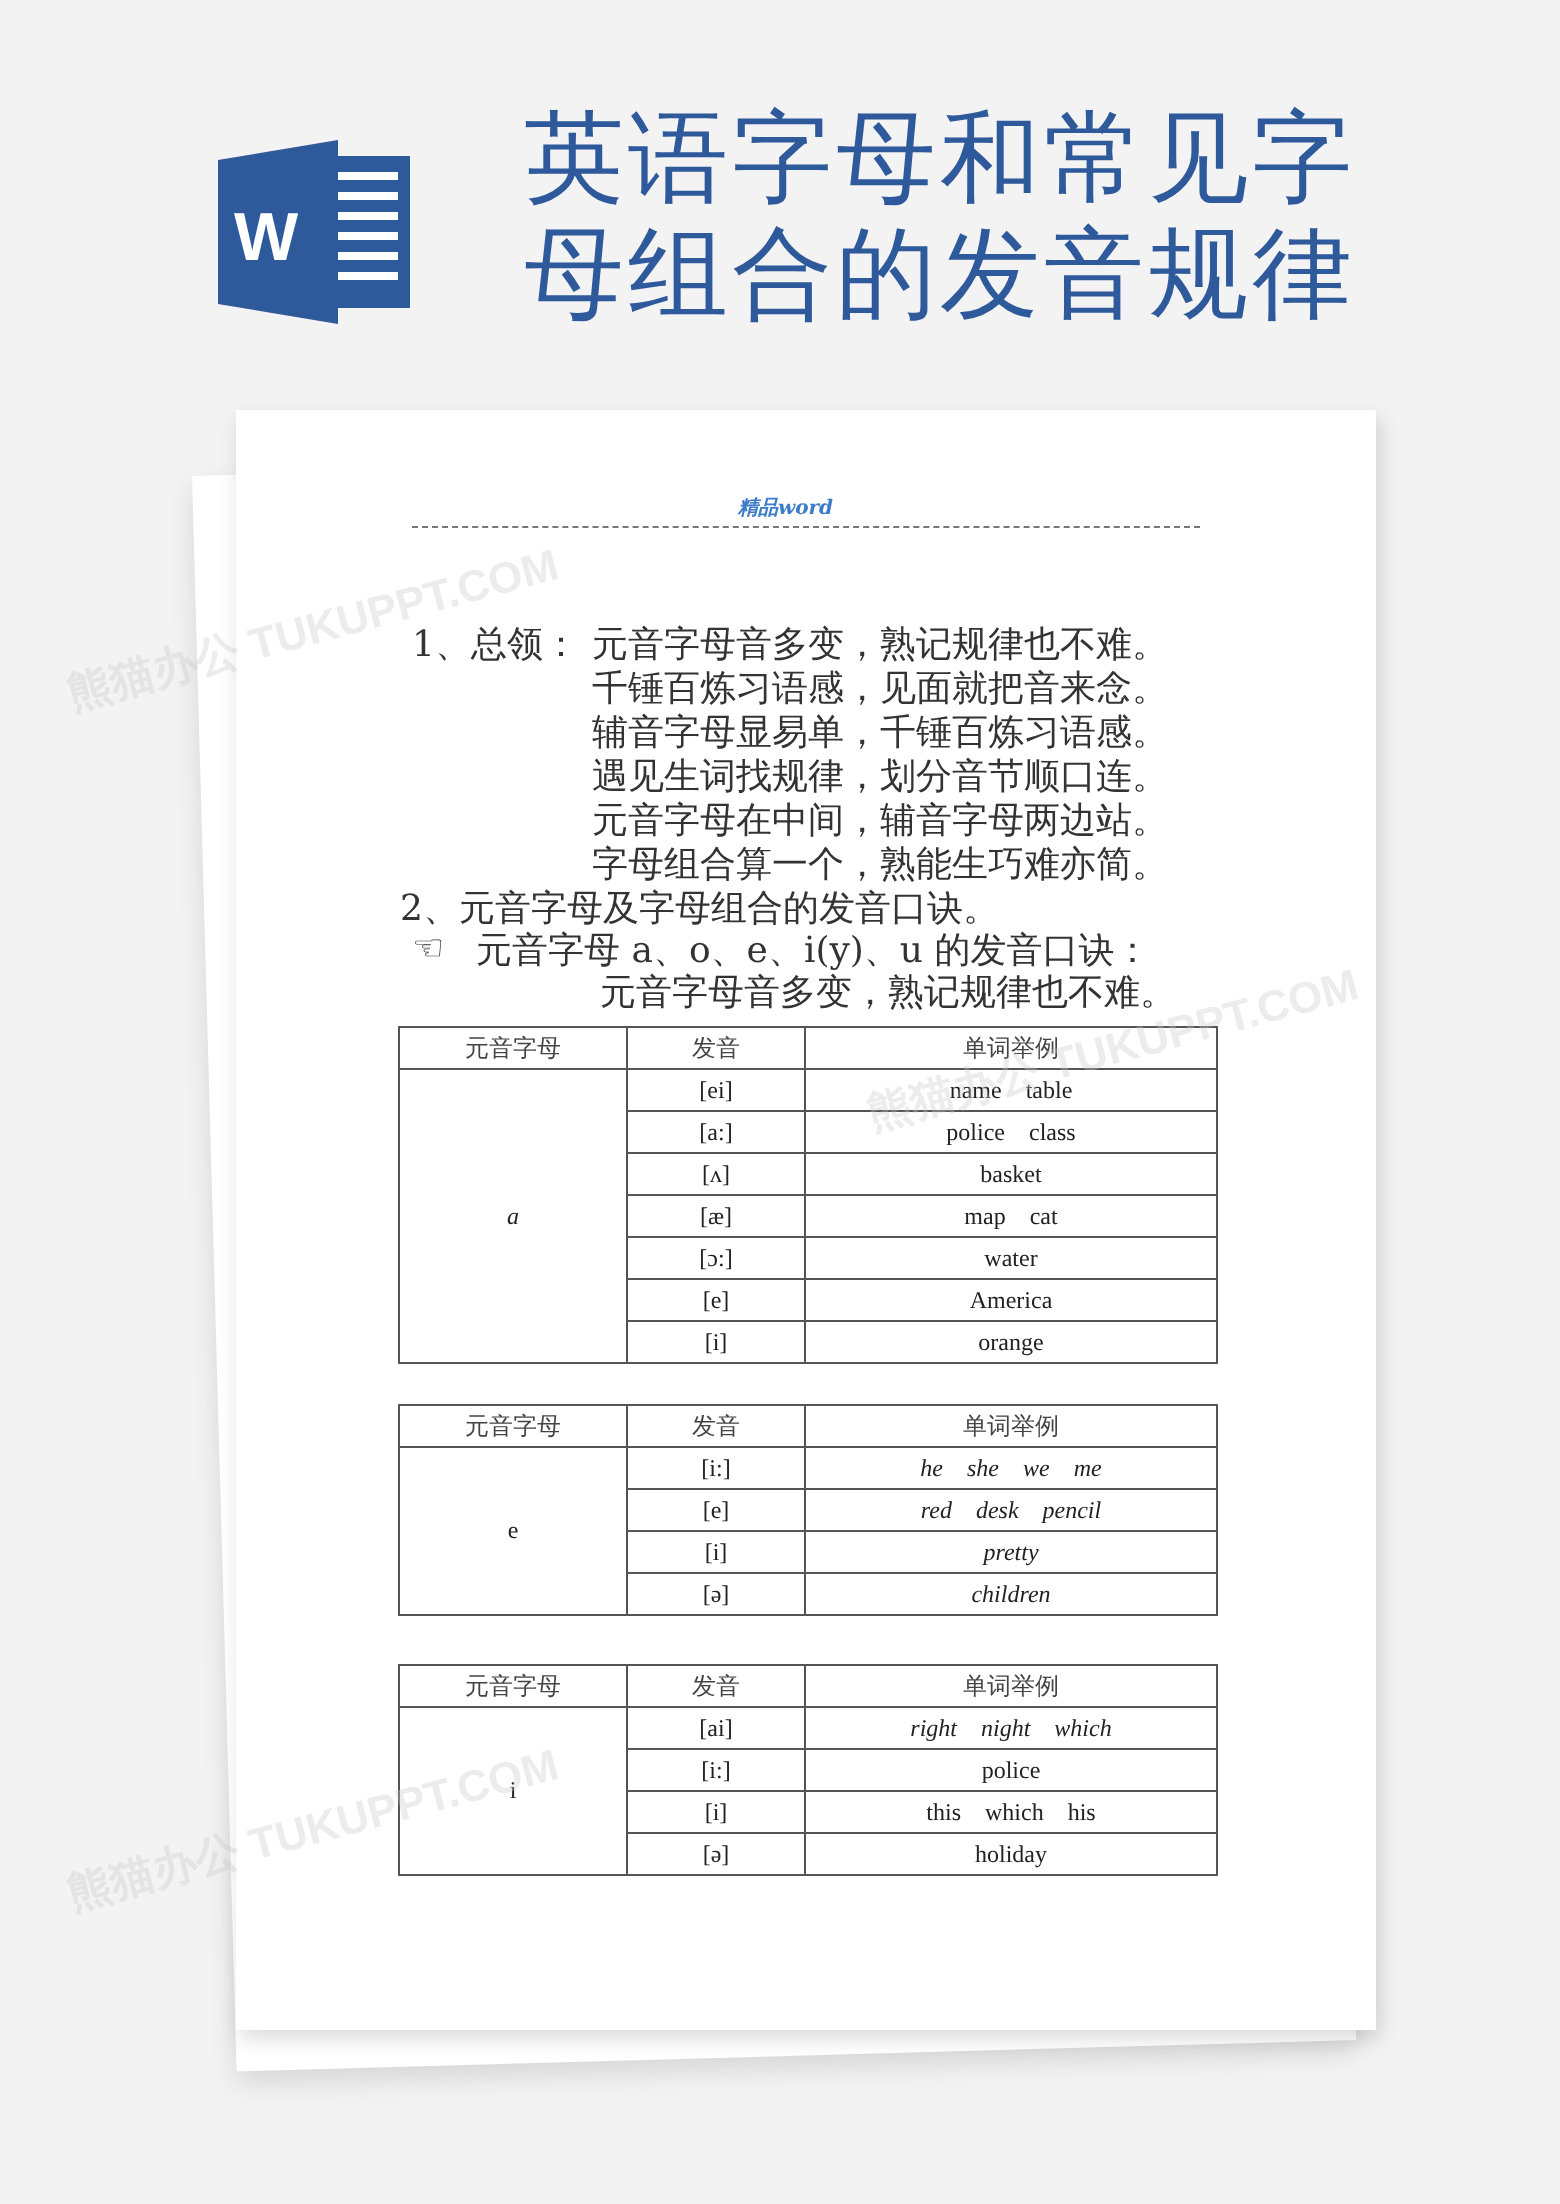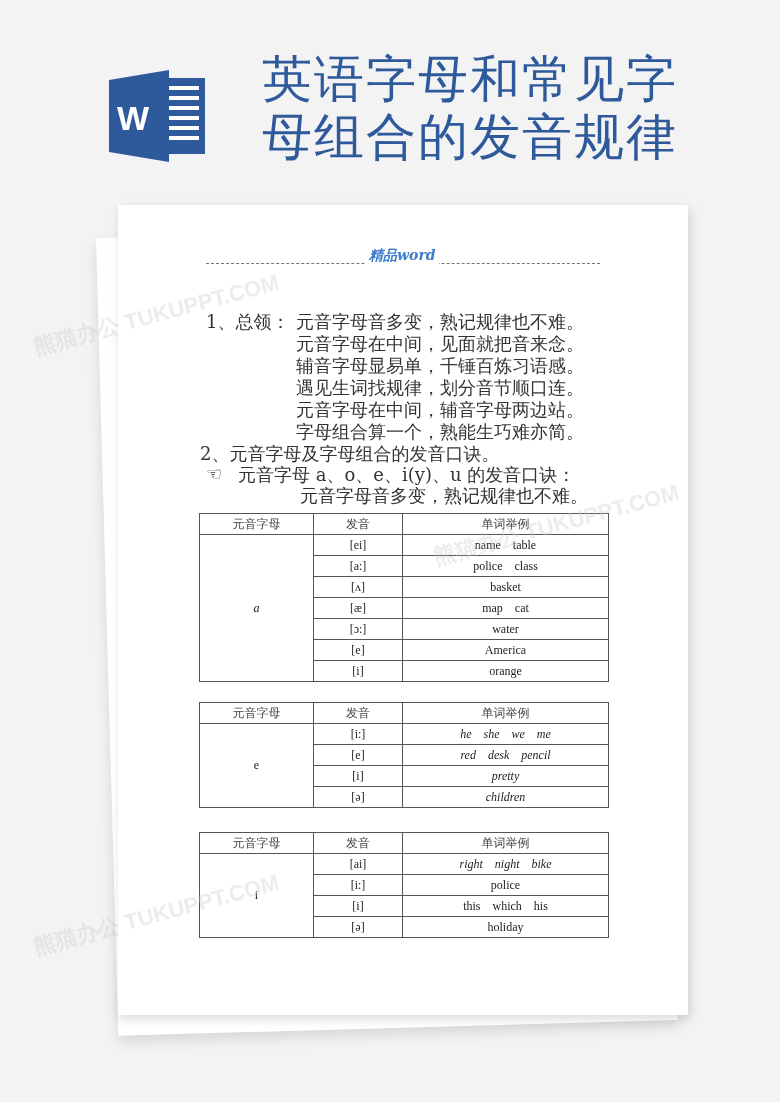--- a/index.html
+++ b/index.html
@@ -3,21 +3,21 @@
 <meta charset="utf-8">
 <style>
   html, body { margin:0; padding:0; }
   body { width:780px; height:1102px; background:#f3f3f3; position:relative; overflow:hidden; font-family:"DejaVu Serif", serif; }
   .banner { position:absolute; left:0; top:0; width:780px; height:190px; }
   .word-icon { position:absolute; left:109px; top:70px; width:100px; height:92px; }
   .banner-title { position:absolute; left:262px; top:50px; width:420px; color:#2e5a9c; font-family:"DejaVu Serif", serif; font-weight:normal; font-size:50px; line-height:58px; letter-spacing:2px; }
   .sheet-back { position:absolute; left:96px; top:238px; width:560px; height:798px; background:#fff; box-shadow:0 6px 14px rgba(0,0,0,0.12); transform:rotate(-1.6deg); transform-origin:left top; }
   .page { position:absolute; left:118px; top:205px; width:570px; height:810px; background:#fff; box-shadow:2px 4px 10px rgba(0,0,0,0.15); }
   .hdr { position:absolute; left:88px; top:40px; width:394px; height:18px; border-bottom:1px dashed #777; }
-  .hdr span { position:absolute; left:160px; top:2px; background:#fff; padding:0 3px; color:#3d7cc9; font-style:italic; font-weight:bold; font-size:14px; font-family:"DejaVu Serif", serif; }
+  .hdr span { position:absolute; left:160px; top:2px; background:#fff; padding:0 3px; color:#3d7cc9; font-style:italic; font-weight:bold; font-size:10px; font-family:"DejaVu Serif", serif; }
   .doc-title { position:absolute; left:0; top:63px; width:570px; text-align:center; font-size:19px; color:#222; }
   .txt { position:absolute; font-size:18px; color:#333; white-space:nowrap; }
   table { position:absolute; left:81px; border-collapse:collapse; font-size:12px; color:#222; }
   td { border:1px solid #555; text-align:center; height:20px; padding:0; font-family:Liberation Serif, serif; }
   td.h { font-family:Liberation Mono, monospace; color:#444; }
   td.c1 { width:113px; } td.c2 { width:88px; } td.c3 { width:205px; }
   .it { font-style:italic; }
   .wm { position:absolute; color:rgba(200,200,200,0.35); font-size:22px; font-weight:bold; transform:rotate(-15deg); font-family:"Liberation Sans", sans-serif; pointer-events:none; }
 </style>
 </head>
@@ -45,21 +45,21 @@
 
 <div class="sheet-back"></div>
 
 <div class="page">
   <div class="hdr">
       <span>精品word</span>
     </div>
 
   <div class="txt" style="left:88px;top:105px;">1、总领：</div>
   <div class="txt" style="left:178px;top:105px;">元音字母音多变，熟记规律也不难。</div>
-  <div class="txt" style="left:178px;top:127px;">元音字母在中间，见面就把音来念。</div>
+  <div class="txt" style="left:178px;top:127px;">千锤百炼习语感，见面就把音来念。</div>
   <div class="txt" style="left:178px;top:149px;">辅音字母显易单，千锤百炼习语感。</div>
   <div class="txt" style="left:178px;top:171px;">遇见生词找规律，划分音节顺口连。</div>
   <div class="txt" style="left:178px;top:193px;">元音字母在中间，辅音字母两边站。</div>
   <div class="txt" style="left:178px;top:215px;">字母组合算一个，熟能生巧难亦简。</div>
 
   <div class="txt" style="left:82px;top:237px;">2、元音字母及字母组合的发音口诀。</div>
   <div class="txt" style="left:88px;top:258px;">☜</div>
   <div class="txt" style="left:120px;top:258px;text-align:right;">元音字母 a、o、e、i(y)、u 的发音口诀：</div>
   <div class="txt" style="left:182px;top:279px;">元音字母音多变，熟记规律也不难。</div>
 
@@ -132,21 +132,21 @@
   <table style="top:627px;">
     <tbody>
         <tr>
           <td class="c1 h">元音字母</td>
           <td class="c2 h">发音</td>
           <td class="c3 h">单词举例</td>
         </tr>
     <tr>
           <td class="c1" rowspan="4">i</td>
           <td>[ai]</td>
-          <td class="it" style="white-space:pre">right    night    bike</td>
+          <td class="it" style="white-space:pre">right    night    which</td>
         </tr>
     <tr>
           <td>[i:]</td>
           <td>police</td>
         </tr>
     <tr>
           <td>[i]</td>
           <td style="white-space:pre">this    which    his</td>
         </tr>
     <tr>

